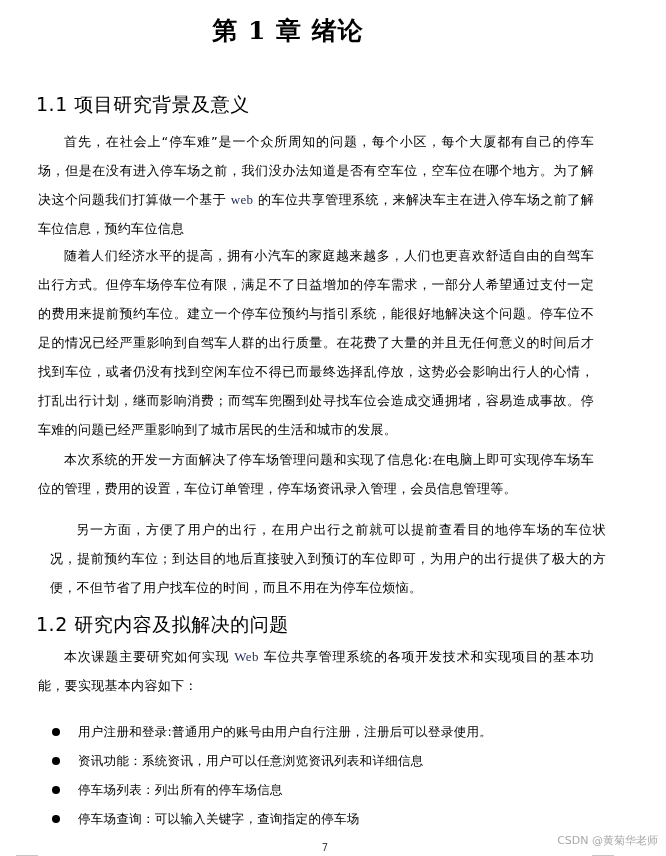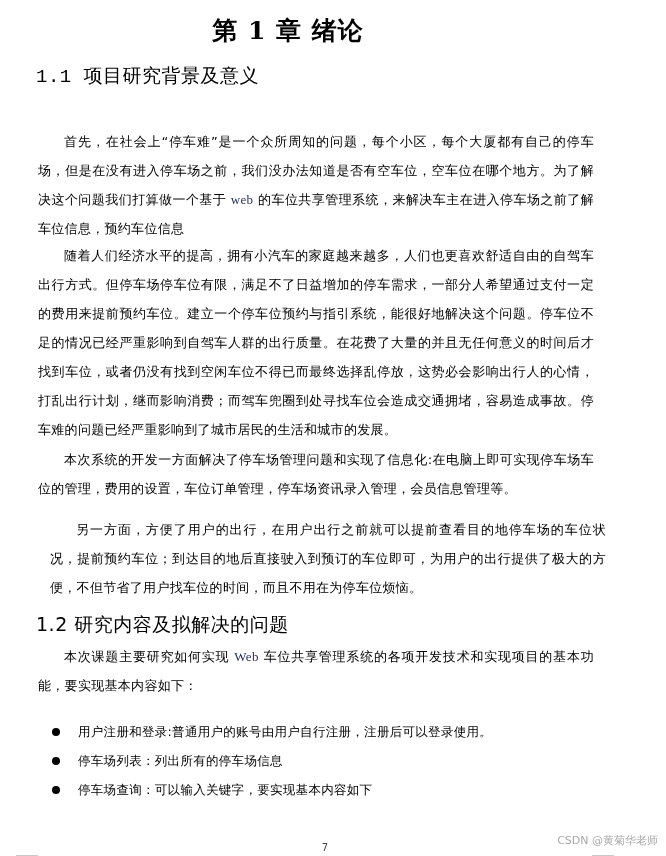--- a/index.html
+++ b/index.html
@@ -34,36 +34,37 @@
   .watermark {
     position: absolute; top: 833px; right: 8px; font-size: 11px; color: #a8a8a8;
   }
   .corner-mark { position: absolute; height: 1px; width: 22px; background: #c8c8c8; top: 855px; }
 </style>
 </head>
 <body>
 
 <div class="chapter-title">第 1 章  绪论</div>
 
-<div class="section-title" style="top:63px;font-family:Liberation Mono, monospace;">1.1  项目研究背景及意义</div>
+<div class="section-title" style="top:92px;">1.1  项目研究背景及意义</div>
 
 <p class="para" style="top:127px; margin:0;"><span>首先，在社会上“停车难”是一个众所周知的问题，每个小区，每个大厦都有自己的停车场，但是在没有进入停车场之前，我们没办法知道是否有空车位，空车位在哪个地方。为了解决这个问题我们打算做一个基于 </span><span class="latin">web</span><span> 的车位共享管理系统，来解决车主在进入停车场之前了解车位信息，预约车位信息</span></p>
 
 <p class="para" style="top:241px; margin:0;">随着人们经济水平的提高，拥有小汽车的家庭越来越多，人们也更喜欢舒适自由的自驾车出行方式。但停车场停车位有限，满足不了日益增加的停车需求，一部分人希望通过支付一定的费用来提前预约车位。建立一个停车位预约与指引系统，能很好地解决这个问题。停车位不足的情况已经严重影响到自驾车人群的出行质量。在花费了大量的并且无任何意义的时间后才找到车位，或者仍没有找到空闲车位不得已而最终选择乱停放，这势必会影响出行人的心情，打乱出行计划，继而影响消费；而驾车兜圈到处寻找车位会造成交通拥堵，容易造成事故。停车难的问题已经严重影响到了城市居民的生活和城市的发展。</p>
 
 <p class="para" style="top:445px; margin:0;">本次系统的开发一方面解决了停车场管理问题和实现了信息化:在电脑上即可实现停车场车位的管理，费用的设置，车位订单管理，停车场资讯录入管理，会员信息管理等。</p>
 
 <p class="para" style="top:503px; margin:12px;">另一方面，方便了用户的出行，在用户出行之前就可以提前查看目的地停车场的车位状况，提前预约车位；到达目的地后直接驶入到预订的车位即可，为用户的出行提供了极大的方便，不但节省了用户找车位的时间，而且不用在为停车位烦恼。</p>
 
 <div class="section-title" style="top:612px;">1.2  研究内容及拟解决的问题</div>
 
 <p class="para" style="top:642px; margin:0;"><span>本次课题主要研究如何实现 </span><span class="latin">Web</span><span> 车位共享管理系统的各项开发技术和实现项目的基本功能，要实现基本内容如下：</span></p>
 
 <ul class="bullets">
   <li><span class="dot"></span><span>用户注册和登录:普通用户的账号由用户自行注册，注册后可以登录使用。</span></li>
+  <li><span class="dot"></span><span>资讯功能：系统资讯，用户可以任意浏览资讯列表和详细信息</span></li>
   <li><span class="dot"></span><span>停车场列表：列出所有的停车场信息</span></li>
-  <li><span class="dot"></span><span>停车场查询：可以输入关键字，要实现基本内容如下</span></li>
+  <li><span class="dot"></span><span>停车场查询：可以输入关键字，查询指定的停车场</span></li>
 </ul>
 
 <div class="page-number">7</div>
 <div class="watermark">CSDN @黄菊华老师</div>
 <div class="corner-mark" style="left:16px;"></div>
 <div class="corner-mark" style="left:592px;"></div>
 
 </body></html>

